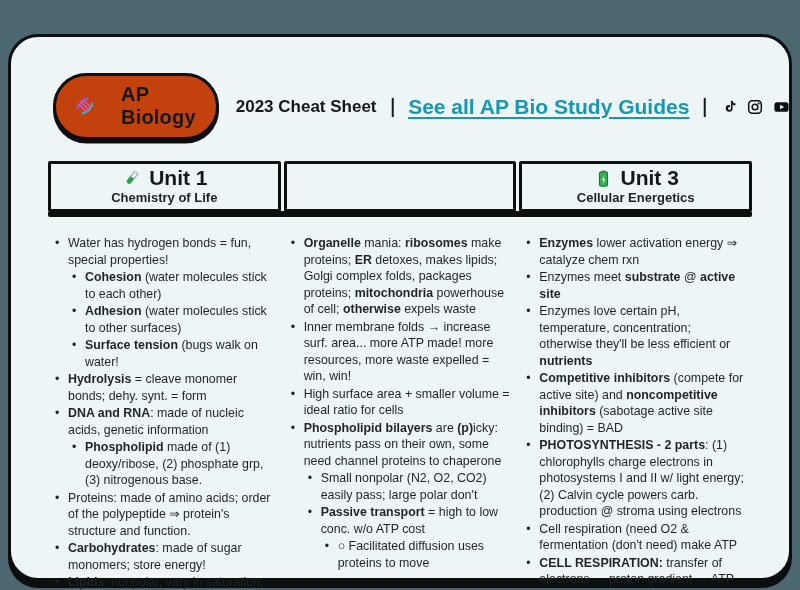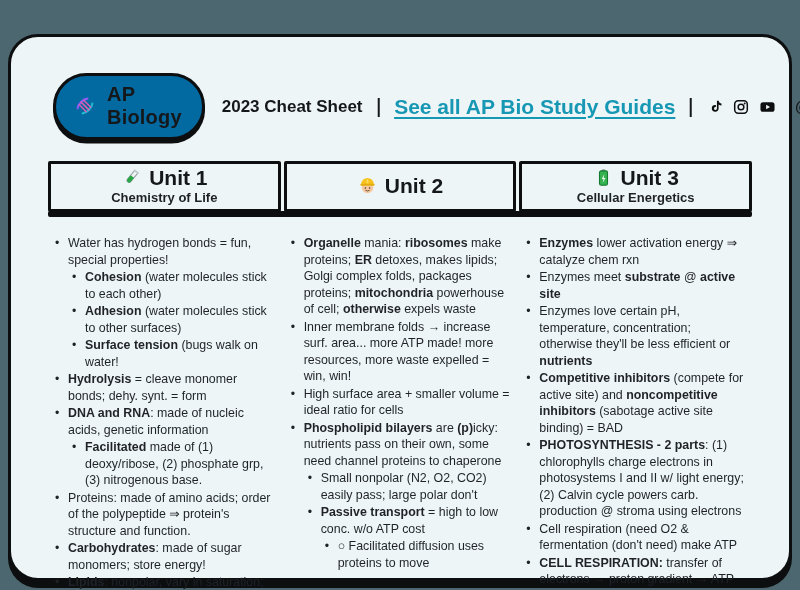--- a/index.html
+++ b/index.html
@@ -19,22 +19,22 @@
     border:3px solid var(--line);
     border-radius:30px;
     box-shadow:0 7px 0 var(--line);
   }
   
   .header{
     display:flex; align-items:center;
     margin:36px 34px 0 42px; gap:13px;
   }
   .badge{
-    display:inline-flex; align-items:center; gap:11px;
-    background:#0369a1;
+    display:inline-flex; align-items:center; gap:25px;
+    background:#c2410c;
     border:3px solid var(--line);
     border-radius:999px;
     padding:7px 20px 8px 18px;
     box-shadow:0 3.5px 0 var(--line);
     font-size:20px; font-weight:800; letter-spacing:.2px;
   }
   .badge svg{display:block;}
   .sheet-title{font-size:17px; font-weight:700; white-space:nowrap; margin-left:4px;}
   .vbar{font-size:20px; font-weight:700; transform:scaleX(.8); color:var(--ink);}
   .guide-link{
@@ -55,21 +55,21 @@
     content:""; position:absolute; left:0; right:0; bottom:-5px; height:6px;
     background:var(--line); border-radius:2px; z-index:0;
   }
   .unit-box{
     flex:1; position:relative; z-index:1;
     background:var(--card);
     border:3px solid var(--line); border-radius:2px;
     display:flex; flex-direction:column; align-items:center; justify-content:center;
     padding:3px 0 4px;
   }
-  .unit-title{display:flex; align-items:flex-start; gap:7px; font-size:21px; font-weight:800; line-height:1.05;}
+  .unit-title{display:flex; align-items:center; gap:7px; font-size:21px; font-weight:800; line-height:1.05;}
   .unit-title svg{display:block;}
   .unit-sub{font-size:13px; font-weight:700; margin-top:1px; color:#1d2124;}
   
   .content{
     display:flex; gap:3px;
     margin:23px 37px 0;
   }
   .col{
     flex:1; padding:0 5px 0 7px;
     font-size:12.4px; line-height:1.33; color:#1f2327;
@@ -136,34 +136,20 @@
               <path d="M9.6 10.5 h4.8 v5.7 a2.4 2.4 0 0 1 -4.8 0 z" fill="#27a744"></path>
               <rect x="8.4" y="2.3" width="7.2" height="2" rx="1" fill="#c2ced2"></rect>
             </g>
           </svg>
         </span>
         <span>Unit 1</span>
       </div>
       <div class="unit-sub">Chemistry of Life</div>
     </div>
     <div class="unit-box">
-      <div class="unit-title">
-        <span>
-          <svg width="21" height="21" viewBox="0 0 24 24">
-            <circle cx="12" cy="14.2" r="6.6" fill="#f5c9a2"></circle>
-            <path d="M4.8 10.6 a7.2 7.2 0 0 1 14.4 0 z" fill="#f6c21c"></path>
-            <rect x="3.8" y="9.9" width="16.4" height="2.3" rx="1.15" fill="#e3ad10"></rect>
-            <rect x="10.9" y="4.6" width="2.2" height="5" rx="1" fill="#ffd95c"></rect>
-            <circle cx="9.6" cy="14.9" r=".9" fill="#4a3325"></circle>
-            <circle cx="14.4" cy="14.9" r=".9" fill="#4a3325"></circle>
-            <path d="M10 17.7 q2 1.4 4 0" stroke="#4a3325" stroke-width=".9" fill="none" stroke-linecap="round"></path>
-          </svg>
-        </span>
-        <span>Unit 2</span>
-      </div>
     </div>
     <div class="unit-box">
       <div class="unit-title">
         <span>
           <svg width="21" height="21" viewBox="0 0 24 24">
             <rect x="10" y="2.6" width="4" height="2.6" rx="1" fill="#98a3a8"></rect>
             <rect x="7.4" y="4.4" width="9.2" height="16.4" rx="2" fill="#34b04f" stroke="#157a31" stroke-width="1.2"></rect>
             <path d="M12.9 8.4 l-3 5.2 h2.1 l-1 4.8 3.4-5.8 h-2.2 z" fill="#eaf8ee"></path>
           </svg>
         </span>
@@ -194,21 +180,21 @@
         <div class="li lvl1">
           <span class="marker">•</span>
           <span class="txt"><span class="b">Hydrolysis</span><span> = cleave monomer bonds; dehy. synt. = form</span></span>
         </div>
         <div class="li lvl1">
           <span class="marker">•</span>
           <span class="txt"><span class="b">DNA and RNA</span><span>: made of nucleic acids, genetic information</span></span>
         </div>
         <div class="li lvl2">
           <span class="marker">•</span>
-          <span class="txt"><span class="b">Facilitated</span><span> made of (1) deoxy/ribose, (2) phosphate grp, (3) nitrogenous base.</span></span>
+          <span class="txt"><span class="b">Phospholipid</span><span> made of (1) deoxy/ribose, (2) phosphate grp, (3) nitrogenous base.</span></span>
         </div>
         <div class="li lvl1">
           <span class="marker">•</span>
           <span class="txt"><span>Proteins: made of amino acids; order of the polypeptide ⇒ protein's structure and function.</span></span>
         </div>
         <div class="li lvl1">
           <span class="marker">•</span>
           <span class="txt"><span class="b">Carbohydrates</span><span>: made of sugar monomers; store energy!</span></span>
         </div>
         <div class="li lvl1">

